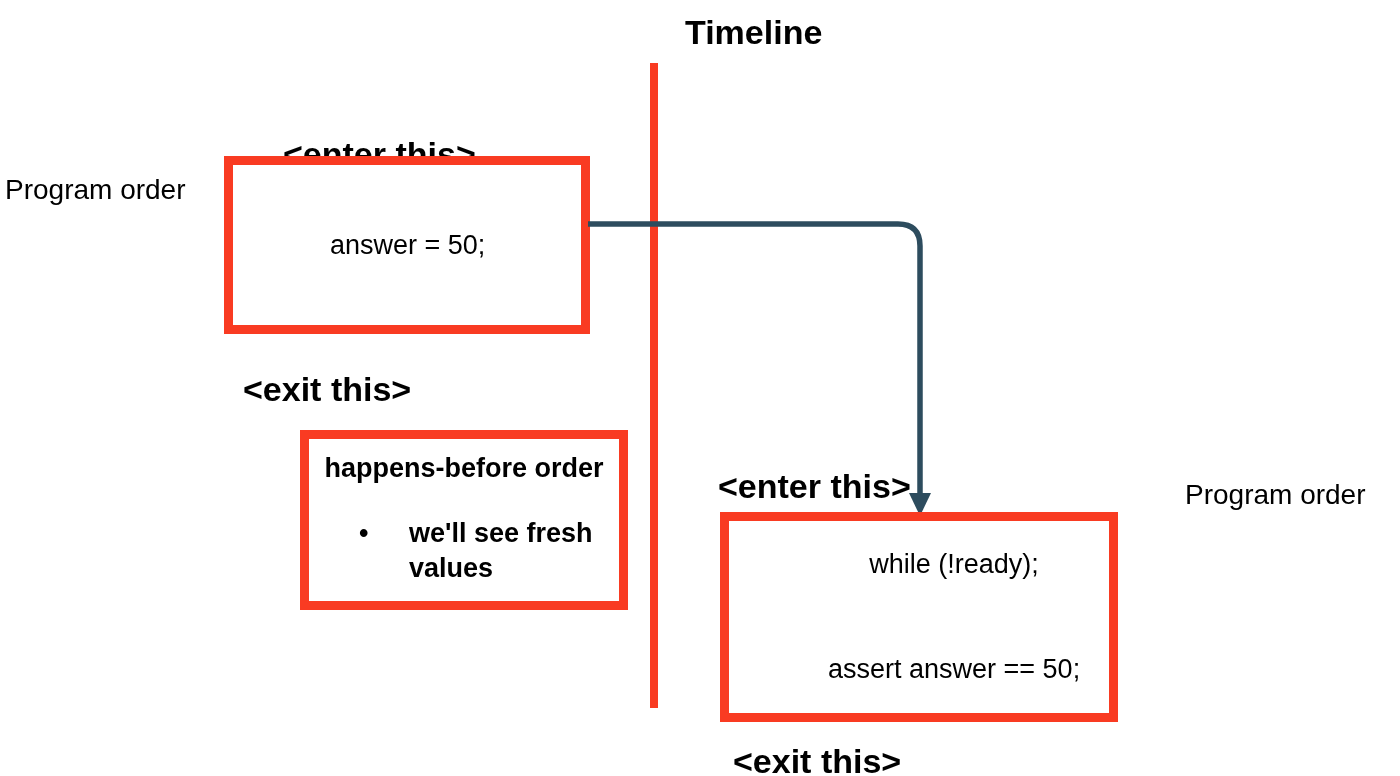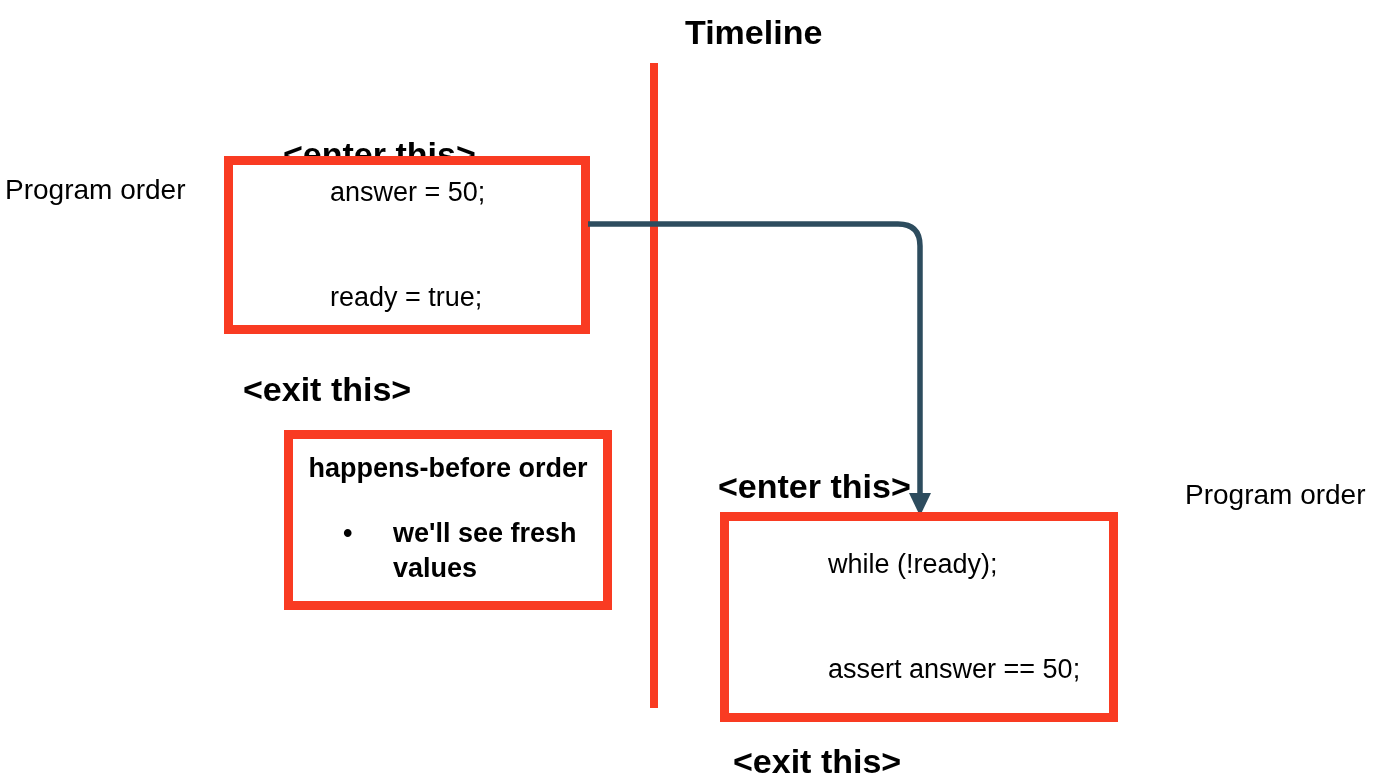--- a/index.html
+++ b/index.html
@@ -48,21 +48,21 @@
   .red-box {
     border: 9px solid #f93b22;
     background: #ffffff;
     box-sizing: border-box;
     display: flex;
     align-items: center;
   }
   .code-block {
     font-size: 27px;
     line-height: 35px;
-    text-align: left;
+    text-align: center;
     white-space: pre;
   }
   #box-write .code-block { margin-left: 97px; }
   #box-read  .code-block { margin-left: 99px; }
 
   #box-hb {
     display: block;
     padding-top: 12px;
   }
   .hb-heading {
@@ -115,27 +115,26 @@
 
   <div class="abs" id="timeline-line"></div>
 
   <div class="abs section-label" style="left:5px; top:174px;">Program order</div>
 
   <div class="abs bracket-label" style="left:283px; top:115px;">&lt;enter this&gt;</div>
 
   <div class="abs red-box" id="box-write" style="left:224px; top:156px; width:366px; height:178px;">
     <div class="code-block">
       <div>answer = 50;</div>
-      <div>ready = true;</div>
     </div>
   </div>
 
   <div class="abs bracket-label" style="left:243px; top:350px;">&lt;exit this&gt;</div>
 
-  <div class="abs red-box" id="box-hb" style="left:284px; top:430px; width:328px; height:180px;">
+  <div class="abs red-box" id="box-hb" style="left:300px; top:430px; width:328px; height:180px;">
     <div class="hb-heading">happens-before order</div>
     <div class="hb-bullet-row">
       <span class="hb-bullet">•</span>
       <span class="hb-bullet-text">
         <span>we'll see fresh</span><br>
         <span>values</span>
       </span>
     </div>
   </div>
 

